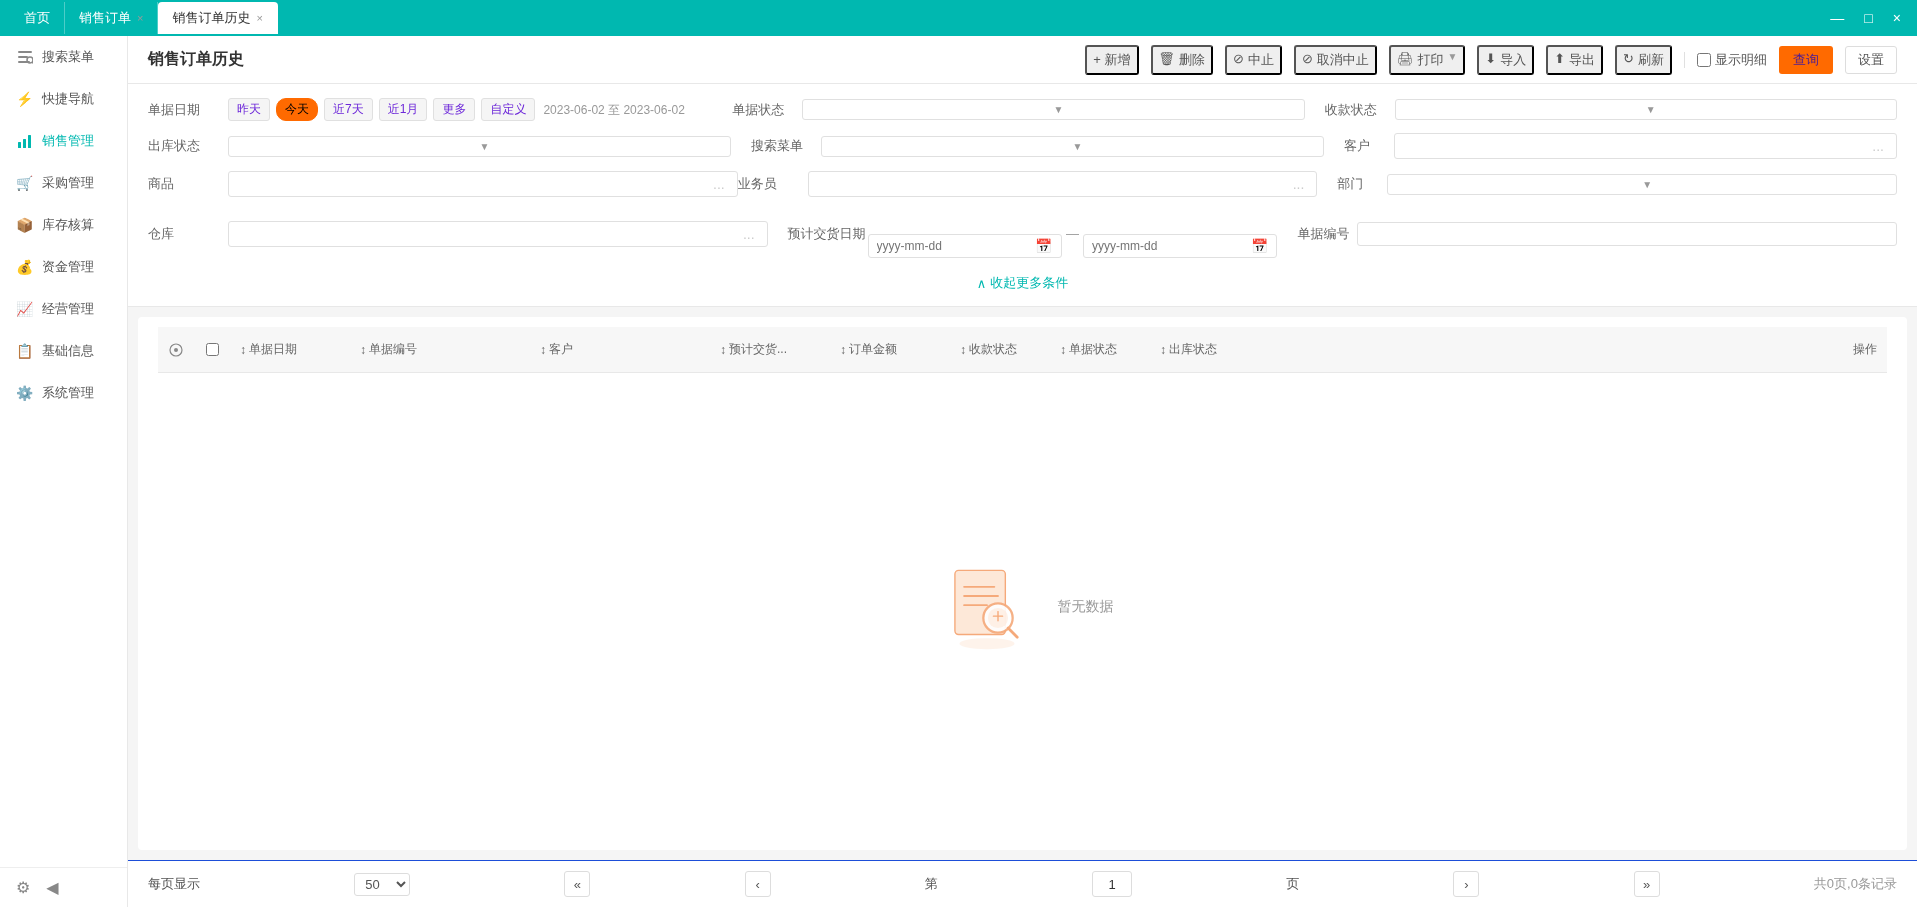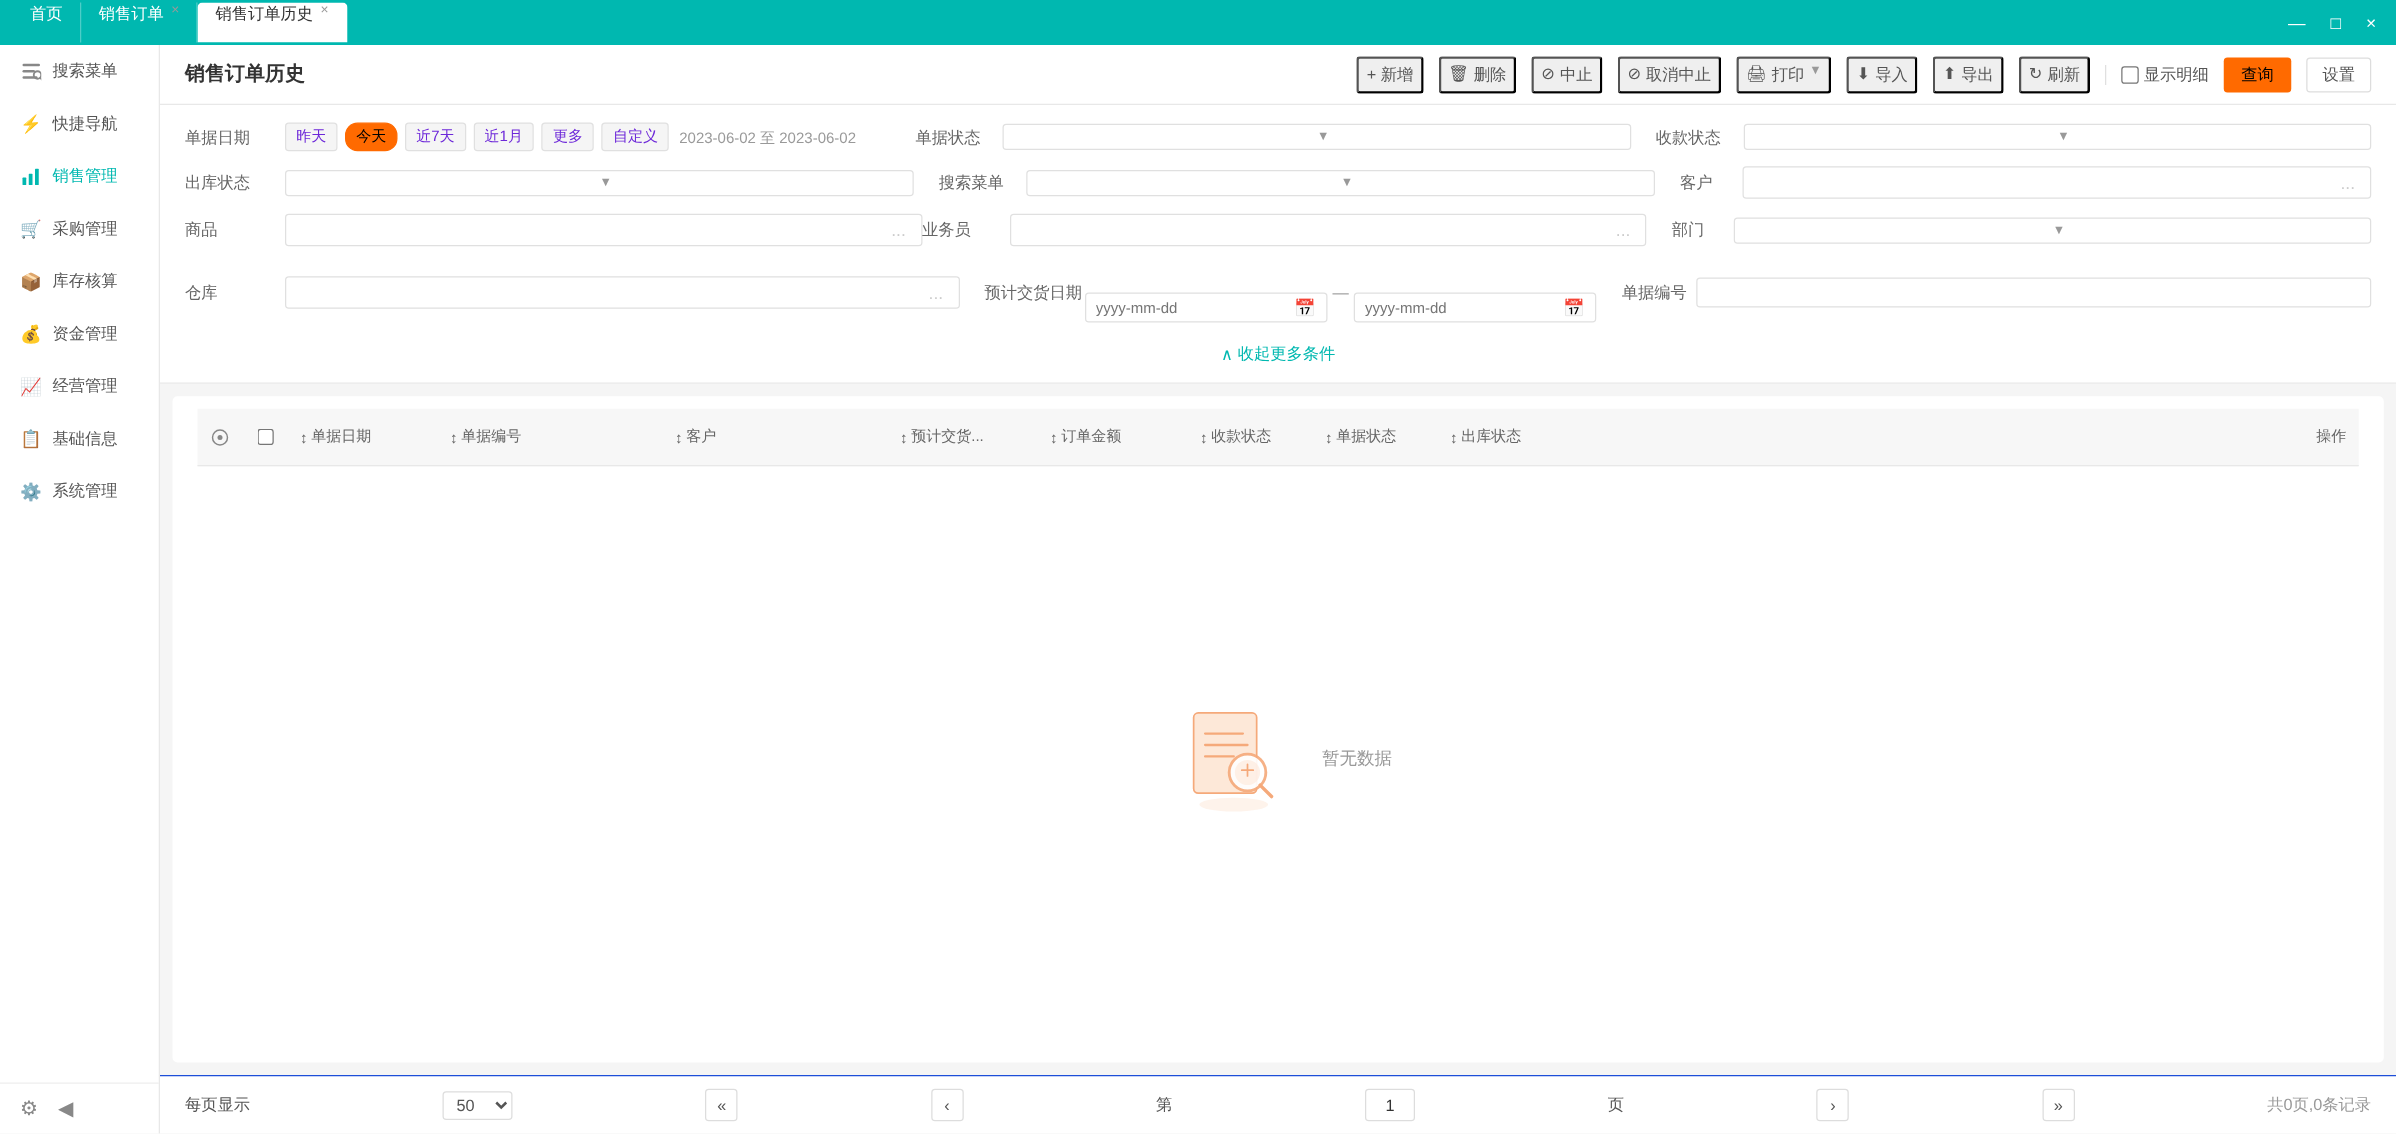--- a/index.html
+++ b/index.html
@@ -1,20 +1,20 @@
 <!DOCTYPE html>
 <html><head>
   <meta charset="utf-8">
   <style>
     * { box-sizing: border-box; margin: 0; padding: 0; }
     body { font-family: 'Microsoft YaHei', Arial, sans-serif; font-size: 13px; background: #f5f5f5; color: #333; display: flex; flex-direction: column; height: 100vh; overflow: hidden; }
 
     
     .top-bar { background: #00b8b0; height: 36px; display: flex; align-items: center; padding: 0 10px; gap: 0; flex-shrink: 0; }
-    .tab { display: flex; align-items: flex-start; height: 32px; padding: 0 14px; font-size: 13px; color: #fff; cursor: pointer; border-right: 1px solid rgba(255,255,255,0.3); gap: 6px; }
+    .tab { display: flex; align-items: center; height: 32px; padding: 0 14px; font-size: 13px; color: #fff; cursor: pointer; border-right: 1px solid rgba(255,255,255,0.3); gap: 6px; }
     .tab.active { background: #fff; color: #333; border-radius: 4px 4px 0 0; }
     .tab .close-icon { font-size: 11px; color: #999; cursor: pointer; }
     .tab.active .close-icon { color: #999; }
     .tab-home { color: #fff; }
     .top-bar-close { margin-left: auto; display: flex; gap: 8px; }
     .top-bar-close span { color: #fff; cursor: pointer; font-size: 14px; padding: 2px 6px; }
 
     
     .layout { display: flex; flex: 1; overflow: hidden; }
 
@@ -27,21 +27,21 @@
     .sidebar-bottom span { cursor: pointer; color: #888; font-size: 16px; }
 
     
     .main { flex: 1; overflow: auto; display: flex; flex-direction: column; }
 
     
     .page-header { background: #fff; padding: 0 20px; display: flex; align-items: center; height: 48px; border-bottom: 1px solid #e8e8e8; flex-shrink: 0; }
     .page-title { font-size: 16px; font-weight: bold; color: #333; flex: 1; }
     .toolbar { display: flex; align-items: center; gap: 12px; }
     .toolbar-btn { display: flex; align-items: flex-start; gap: 4px; color: #555; cursor: pointer; font-size: 13px; padding: 4px 6px; border-radius: 3px; }
-    .toolbar-btn-primary { background: #ff6a00; color: #000000; border: none; padding: 5px 14px; border-radius: 3px; cursor: pointer; font-size: 13px; }
+    .toolbar-btn-primary { background: #ff6a00; color: #4c1d95; border: none; padding: 5px 14px; border-radius: 3px; cursor: pointer; font-size: 13px; }
     .toolbar-btn-secondary { background: #fff; color: #555; border: 1px solid #ddd; padding: 4px 12px; border-radius: 3px; cursor: pointer; font-size: 13px; }
     .show-detail-label { display: flex; align-items: center; gap: 4px; font-size: 13px; color: #555; }
     .show-detail-checkbox { width: 14px; height: 14px; cursor: pointer; }
 
     
     .filter-area { background: #fff; padding: 14px 20px; border-bottom: 1px solid #e8e8e8; flex-shrink: 0; }
     .filter-row { display: flex; align-items: center; margin-bottom: 12px; gap: 0; }
     .filter-row:last-child { margin-bottom: 0; }
     .filter-label { width: 80px; color: #666; font-size: 13px; flex-shrink: 0; }
     .filter-control { flex: 1; display: flex; align-items: center; gap: 8px; }

